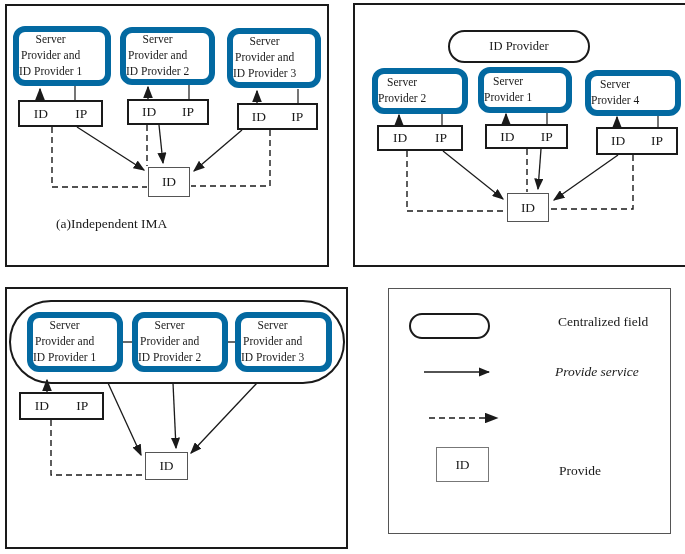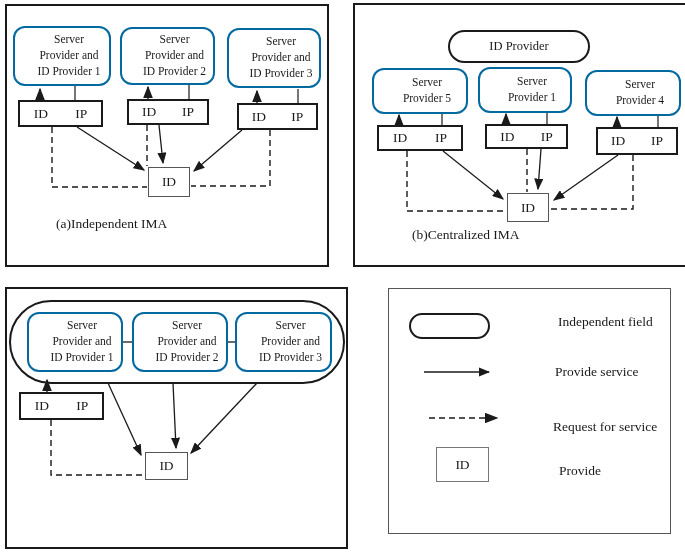--- a/index.html
+++ b/index.html
@@ -1,23 +1,23 @@
 <!DOCTYPE html>
 <html><head>
 <meta charset="utf-8">
 <style>
   * { box-sizing: border-box; margin: 0; padding: 0; }
   body { background: #ffffff; font-family: "Liberation Serif", serif; color: #1a1a1a; }
   .canvas { position: relative; width: 685px; height: 554px; background: #ffffff; overflow: hidden; }
   .panel { position: absolute; border: 2px solid #1a1a1a; background: #ffffff; }
   .panel-light { border: 1px solid #555555; }
   .overlay { position: absolute; left: 0; top: 0; }
-  .node { position: absolute; border: 2px solid #0369a1; border-radius: 12px; background: #ffffff;
-          display: flex; align-items: center; justify-content: center; text-align: center;
-          font-size: 11.5px; line-height: 1.38; padding-left: 14px; }
+  .node { position: absolute; border: 6px solid #0369a1; border-radius: 12px; background: #ffffff;
+          display: flex; align-items: center; text-align: center;
+          font-size: 11.5px; line-height: 1.38; }
   .stadium { position: absolute; border: 2px solid #1a1a1a; border-radius: 999px; background: #ffffff;
              display: flex; align-items: center; justify-content: center; font-size: 12.5px; }
   .bigellipse { position: absolute; border: 2px solid #1a1a1a; border-radius: 48px; background: transparent; }
   .idip { position: absolute; border: 2px solid #1a1a1a; background: #ffffff;
           display: flex; align-items: center; justify-content: space-around; font-size: 13.5px; }
   .cid { position: absolute; border: 1px solid #555555; background: #ffffff;
          display: flex; align-items: center; justify-content: center; font-size: 13.5px; }
   .caption { position: absolute; font-size: 13.5px; white-space: nowrap; }
   .leg-label { position: absolute; font-size: 13.5px; white-space: nowrap; }
   svg line, svg polyline, svg path.link { stroke: #1a1a1a; fill: none; }
@@ -111,21 +111,21 @@
       <polyline points="278,150 278,204 195,204" stroke-width="1.4" stroke-dasharray="6 4"></polyline>
     </svg>
 
     <div class="stadium" style="left:93px; top:25px; width:142px; height:33px;">
       <span>ID Provider</span>
     </div>
 
     <div class="node" style="left:17px; top:63px; width:96px; height:46px;">
       <div>
         <div>Server</div>
-        <div>Provider 5</div>
+        <div>Provider 2</div>
       </div>
     </div>
     <div class="node" style="left:123px; top:62px; width:94px; height:46px;">
       <div>
         <div>Server</div>
         <div>Provider 1</div>
       </div>
     </div>
     <div class="node" style="left:230px; top:65px; width:96px; height:46px;">
       <div>
@@ -144,21 +144,20 @@
     </div>
     <div class="idip" style="left:241px; top:122px; width:82px; height:28px;">
       <span>ID</span>
       <span>IP</span>
     </div>
 
     <div class="cid" style="left:152px; top:188px; width:42px; height:29px;">
       <span>ID</span>
     </div>
 
-    <div class="caption" style="left:57px; top:222px;">(b)Centralized IMA</div>
   </div>
 
   <div class="panel" id="panel-c" style="left:5px; top:287px; width:343px; height:262px;">
     <svg class="overlay" width="339" height="258">
       <defs>
         <marker id="arrC" markerWidth="9" markerHeight="7" refX="8" refY="3.5" orient="auto">
           <path d="M0,0 L9,3.5 L0,7 z" fill="#1a1a1a"></path>
         </marker>
       </defs>
       <line x1="116" y1="53" x2="125" y2="53" stroke-width="1.3"></line>
@@ -214,19 +213,18 @@
       <line x1="35" y1="83" x2="100" y2="83" stroke-width="1.3" marker-end="url(#arrL)"></line>
       <line x1="40" y1="129" x2="108" y2="129" stroke-width="1.5" stroke-dasharray="6 4" marker-end="url(#arrL)"></line>
     </svg>
 
     <div class="stadium" style="left:20px; top:24px; width:81px; height:26px;"></div>
 
     <div class="cid" style="left:47px; top:158px; width:53px; height:35px; border-color:#777;">
       <span>ID</span>
     </div>
 
-    <div class="leg-label" style="left:169px; top:25px;">Independent field</div>
-    <div class="leg-label" style="left:166px; top:75px;">Provide service</div>
-    <div class="leg-label" style="left:164px; top:130px;">Request for service</div>
+    <div class="leg-label" style="left:169px; top:25px;">Centralized field</div>
+    <div class="leg-label" style="left:166px; top:75px;font-style:italic;">Provide service</div>
     <div class="leg-label" style="left:170px; top:174px;">Provide</div>
   </div>
 
 </div>
 
 </body></html>

